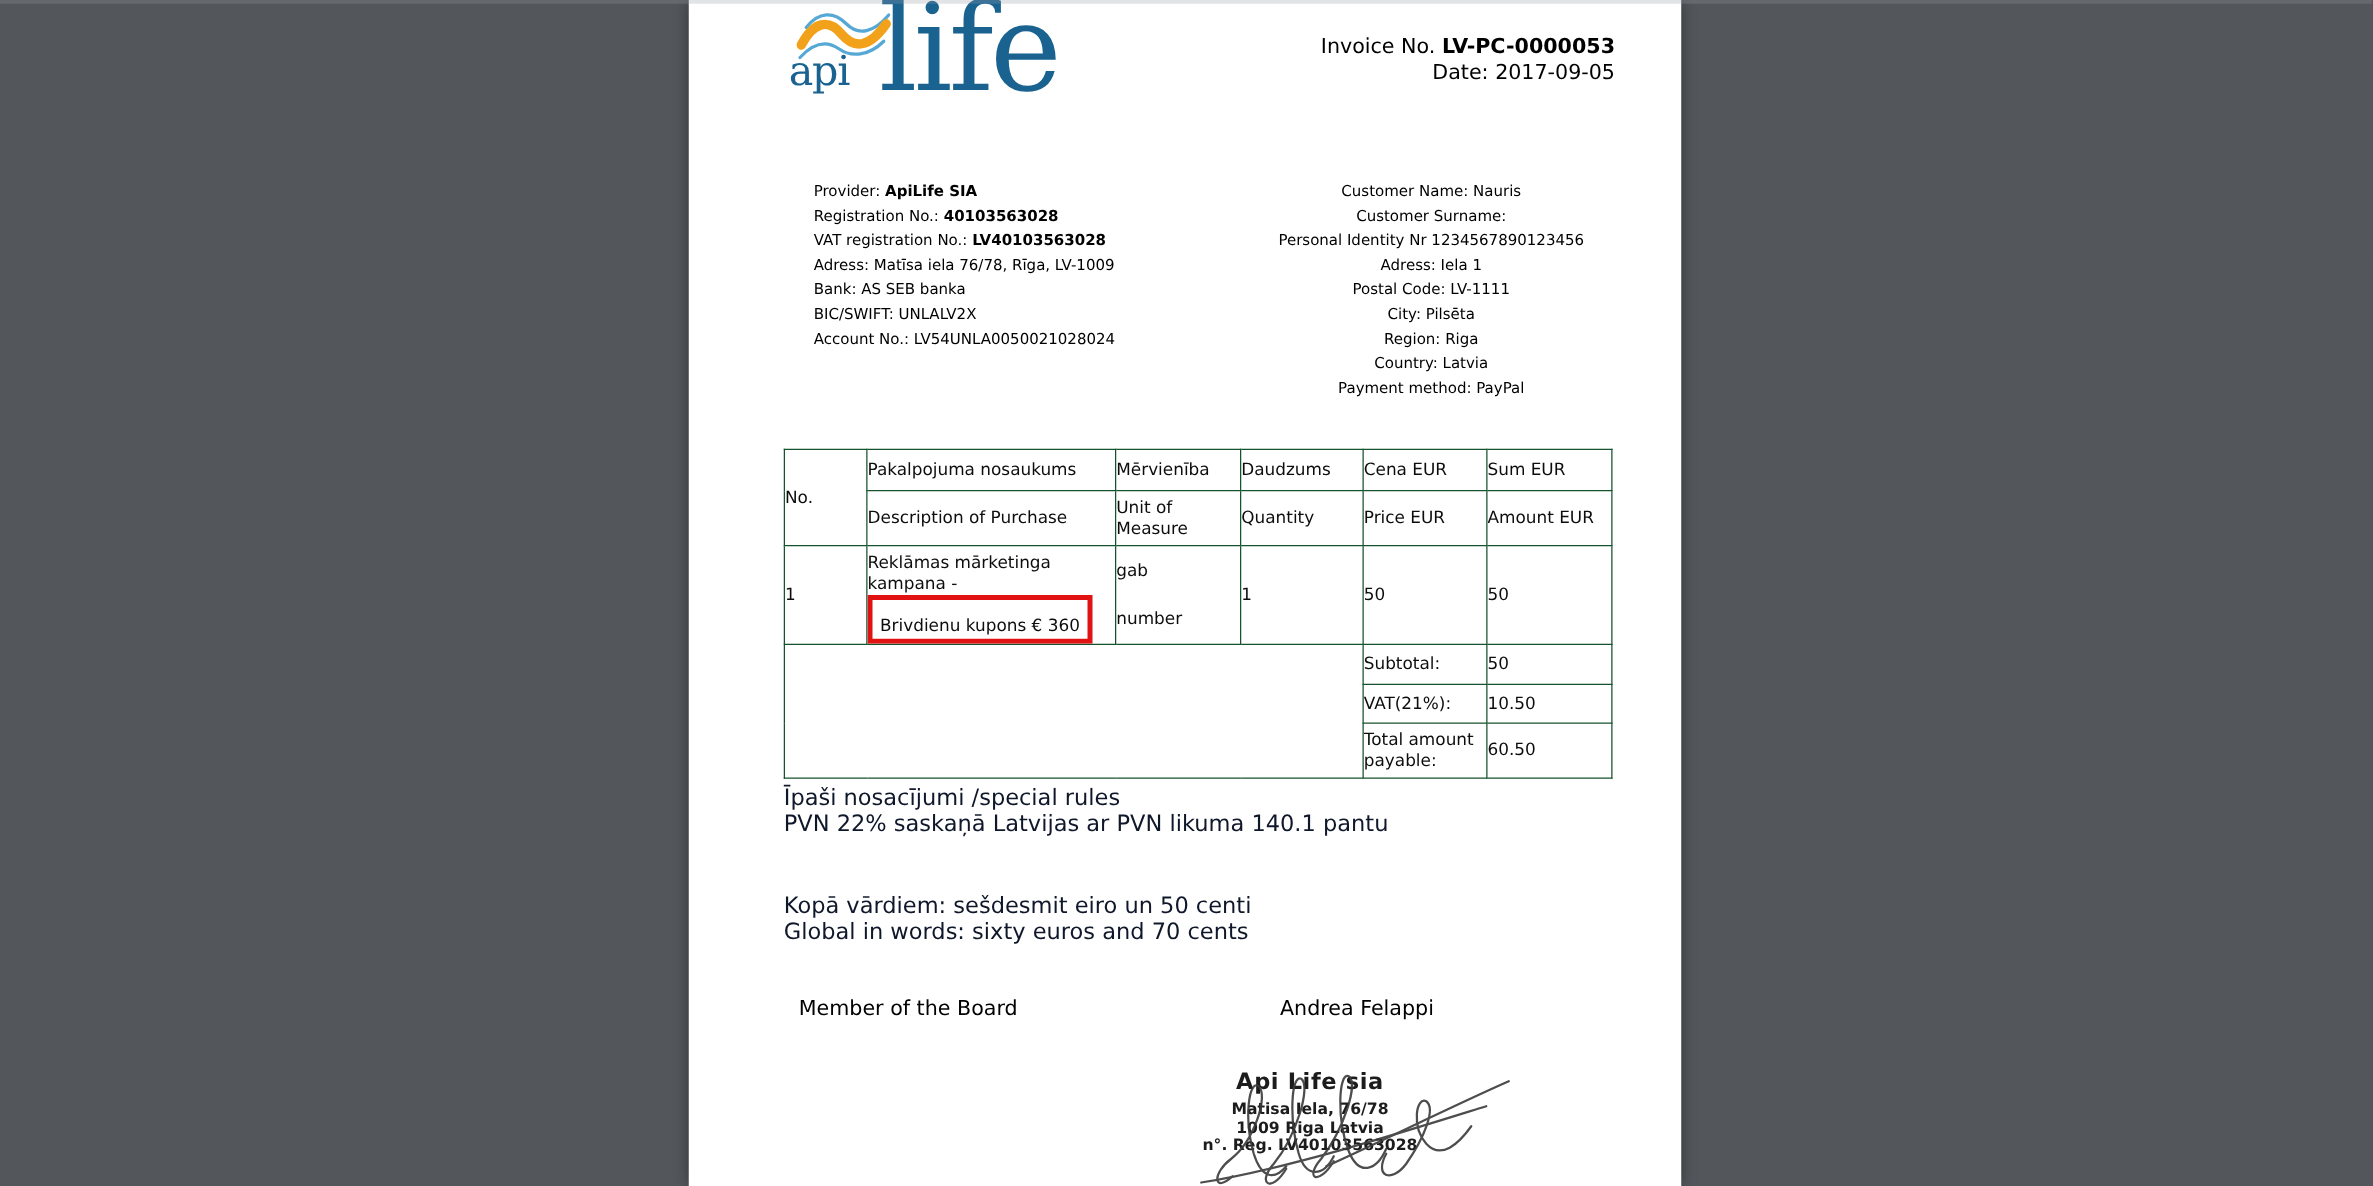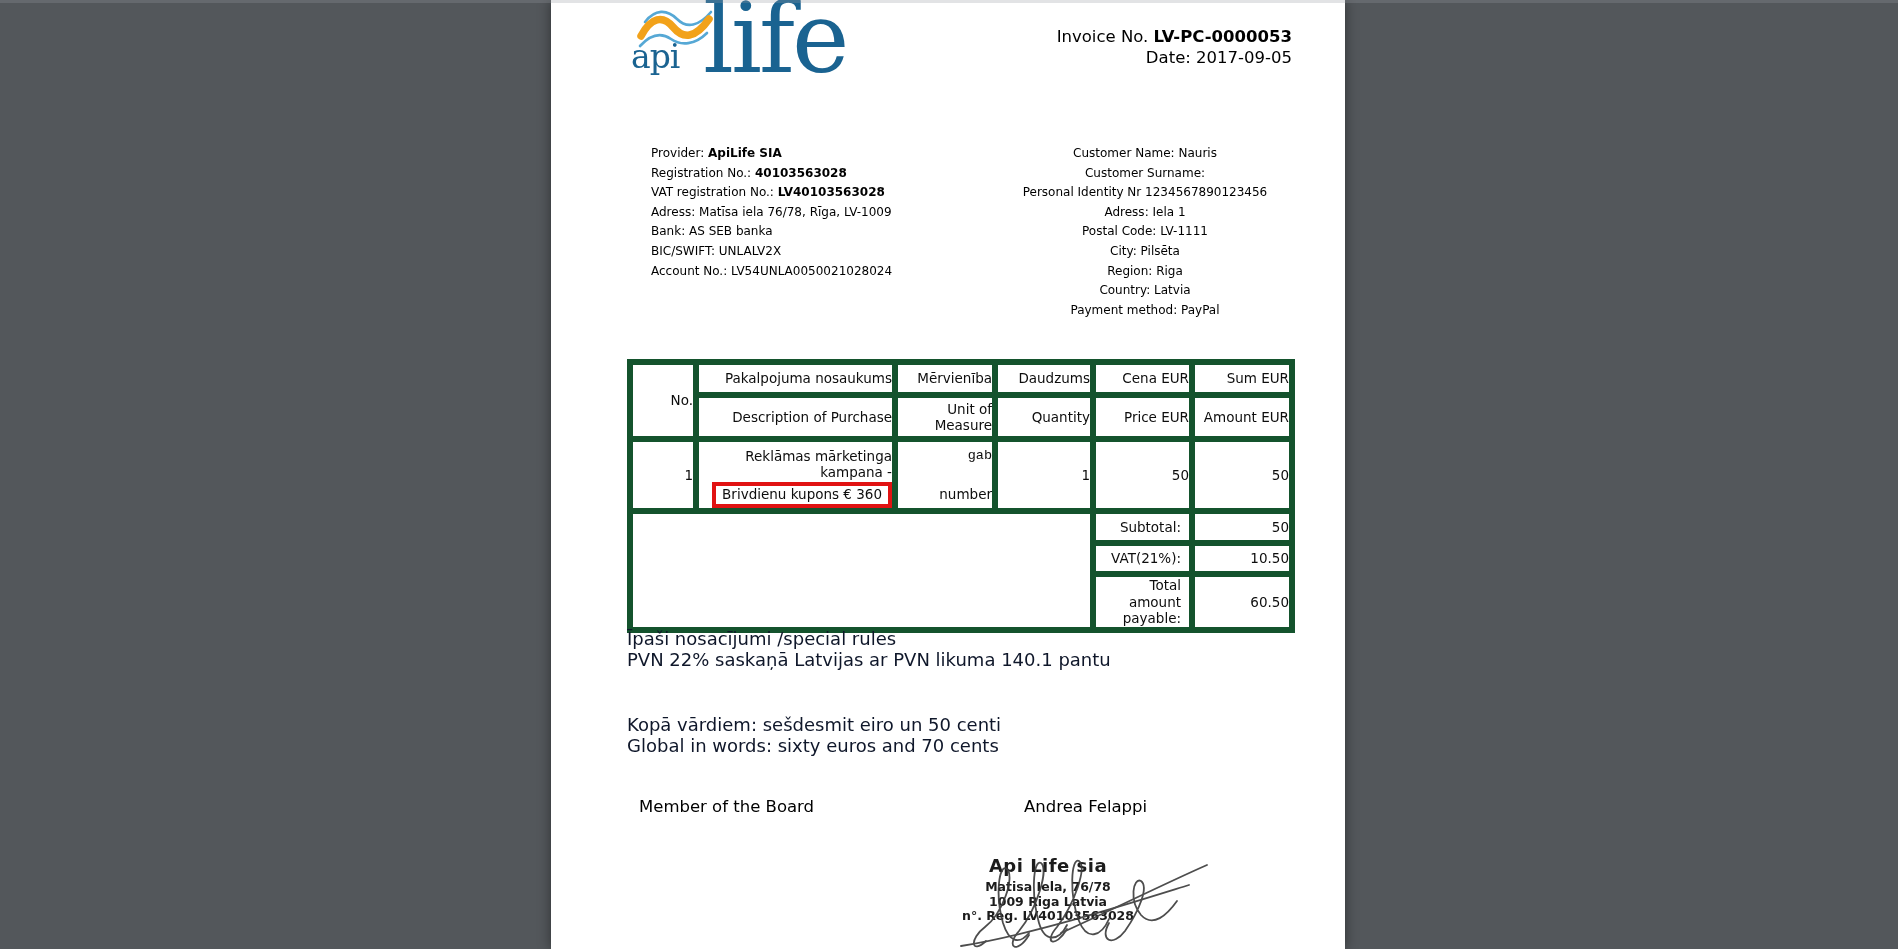--- a/index.html
+++ b/index.html
@@ -48,35 +48,35 @@
   .customer { left: 417px; width: 330px; text-align: center; }
   .party b { font-weight: bold; }
 
   
   table.items {
     position: absolute; left: 76px; top: 359px;
     border-collapse: collapse; table-layout: fixed;
     font-size: 13.5px; color: #0d0d0d;
   }
   table.items td {
-    border: 6px solid #14532d; text-align: right; vertical-align: middle;
+    border: 1px solid #14532d; text-align: left; vertical-align: middle;
     line-height: 16.5px; overflow: hidden;
   }
   tr.hrow1 td { height: 33px; }
   tr.hrow2 td { height: 44px; }
   tr.drow  td { height: 72px; }
   tr.trow1 td { height: 32px; }
   tr.trow2 td { height: 31px; }
   tr.trow3 td { height: 44px; }
   td.desc-cell { verticalical-align: top; vertical-align: top; padding-top: 5px; }
   .red-box {
     display: inline-block; border: 4px solid #e11212;
-    padding: 1px 6px 2px 6px; margin-top: 1px; line-height: 15px;
-  }
-  td.unit-cell .unit-a { margin-top: 0px; font-family: Liberation Mono, monospace; }
+    padding: 14px 6px 2px 6px; margin-top: 1px; line-height: 15px;
+  }
+  td.unit-cell .unit-a { margin-top: 0px; }
   td.unit-cell .unit-b { margin-top: 22px; }
   td.empty-region { border: none; border-left: 1px solid #e3e3e3; }
   td.total-label { text-align: right; padding-right: 8px; }
 
   
   .notes { position: absolute; left: 76px; font-size: 18px; line-height: 21px; color: #0f172a; }
   .notes-rules { top: 628px; }
   .notes-words { top: 714px; }
 
   

